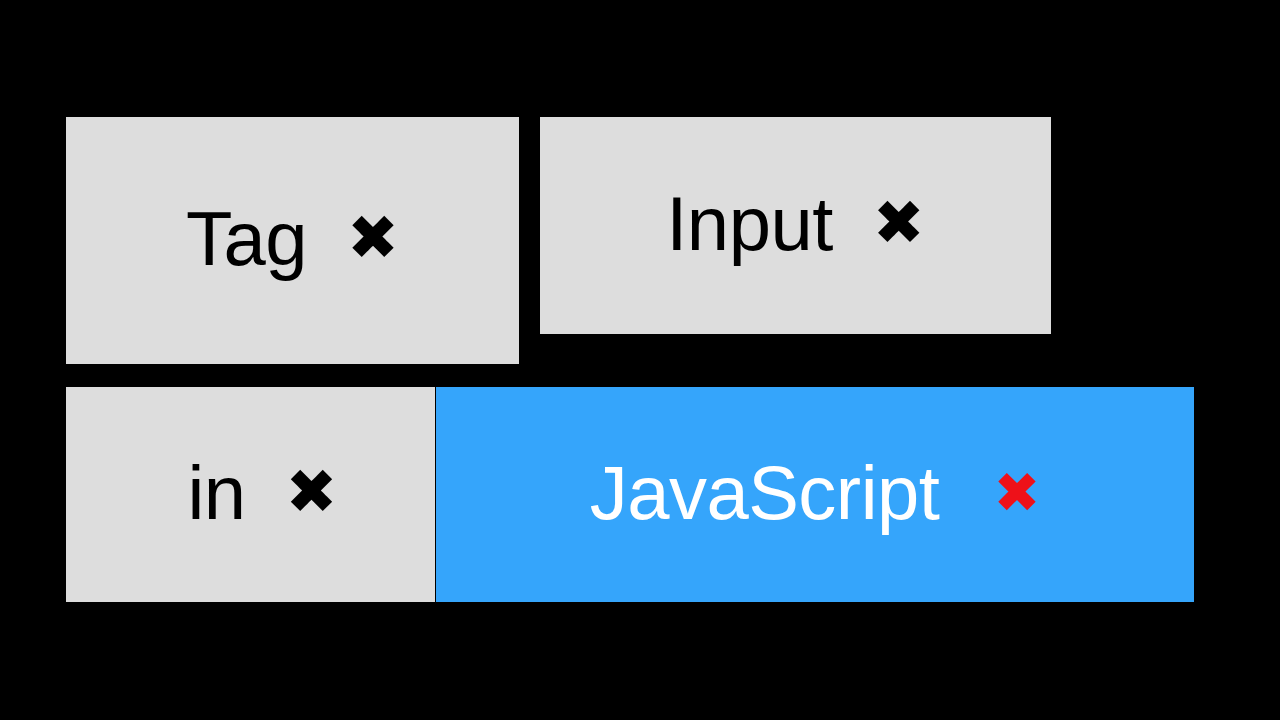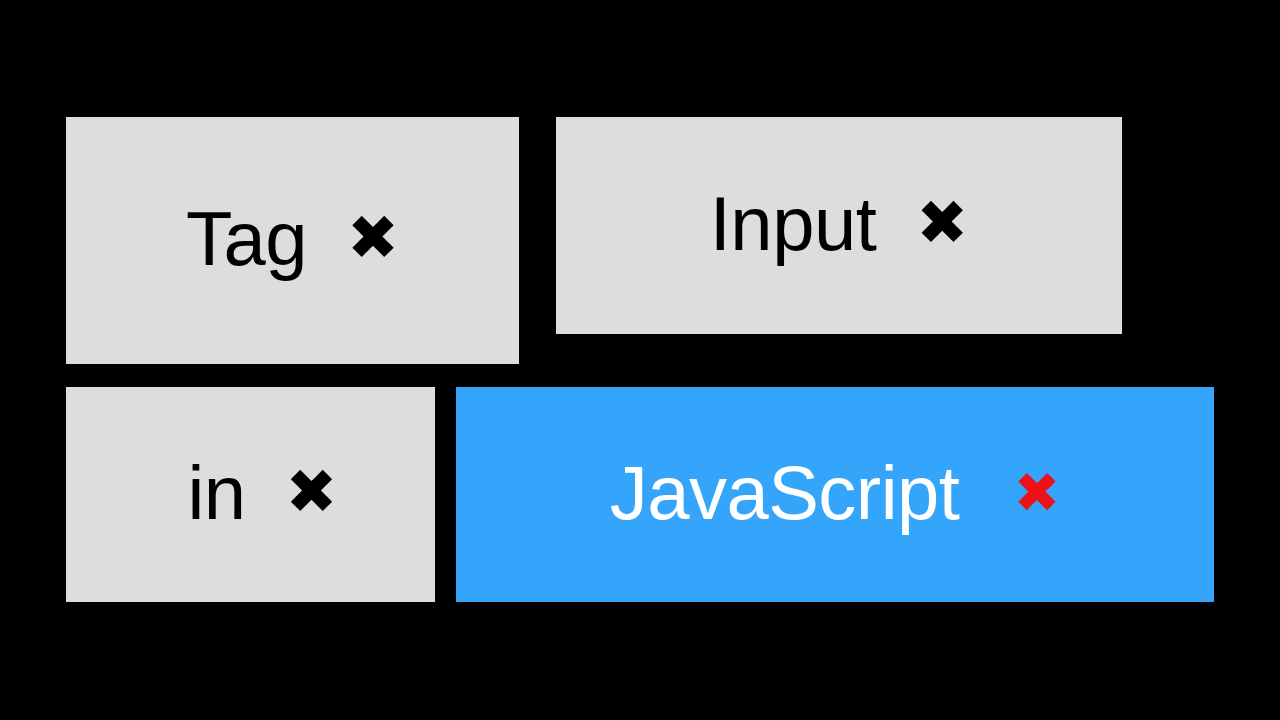--- a/index.html
+++ b/index.html
@@ -63,23 +63,23 @@
 
   .tag-chip.is-selected .tag-remove {
     color: #ee1119;
     font-size: 56px;
     margin-left: 54px;
     transform: translateY(-2px);
   }
 
   
   #chip-tag        { left: 66px;  top: 117px; width: 453px; height: 247px; }
-  #chip-input      { left: 556px; top: 117px; width: 566px; height: 217px; }
+  #chip-input      { left: 540px; top: 117px; width: 511px; height: 217px; }
   #chip-in         { left: 66px;  top: 387px; width: 369px; height: 215px; padding-left: 24px; }
-  #chip-javascript { left: 456px; top: 387px; width: 758px; height: 215px; }
+  #chip-javascript { left: 436px; top: 387px; width: 758px; height: 215px; }
 </style>
 </head>
 <body>
 
 <div id="tag-stage">
 
   <div class="tag-chip" id="chip-tag">
     <span class="tag-label">Tag</span>
     <span class="tag-remove">✖</span>
   </div>

